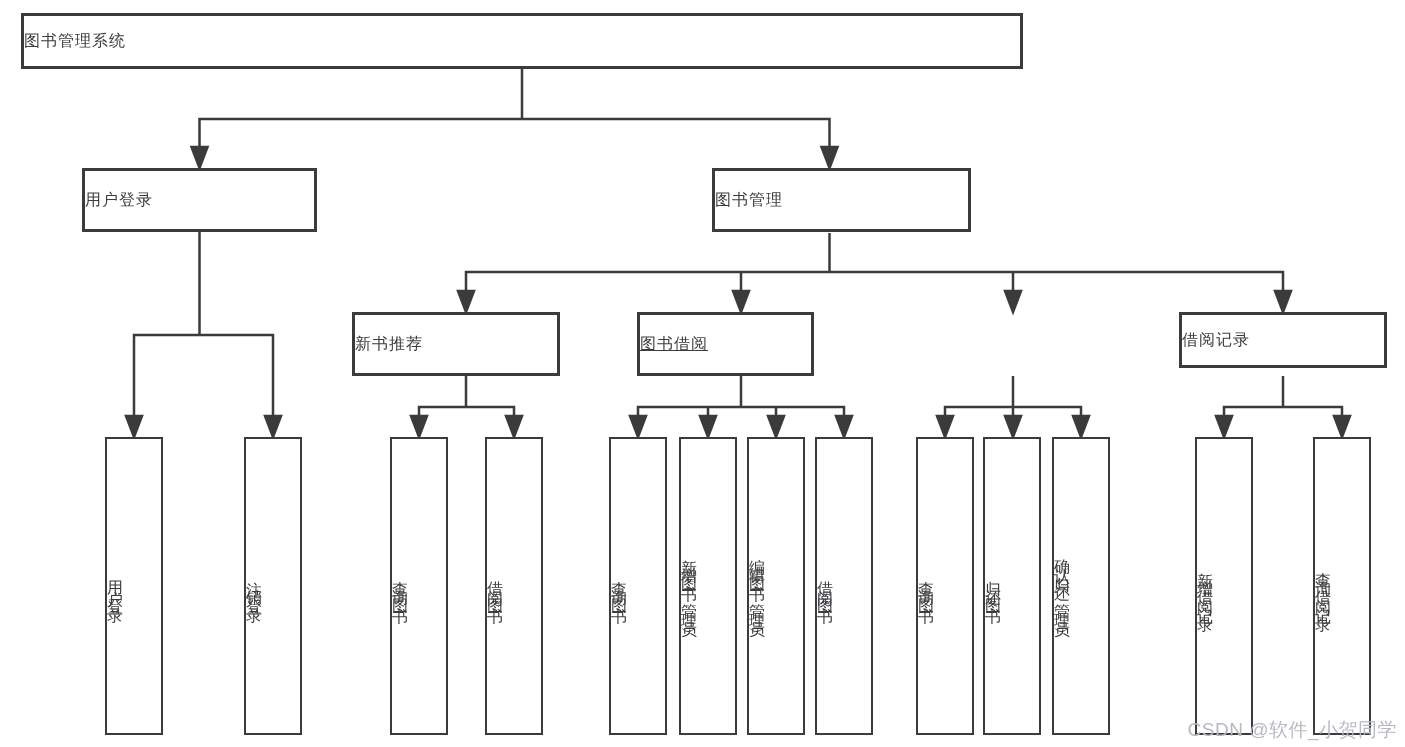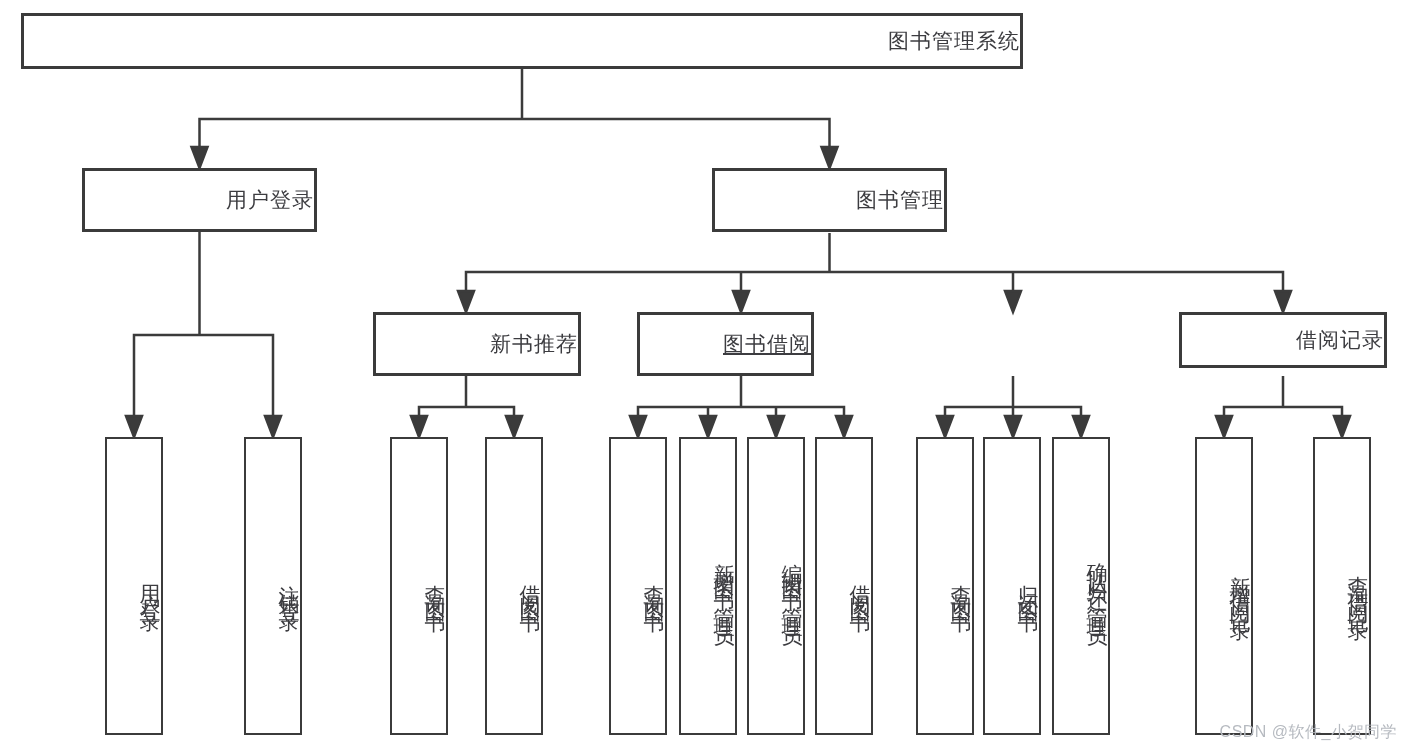--- a/index.html
+++ b/index.html
@@ -17,41 +17,41 @@
     width: 1405px; height: 747px;
     pointer-events: none;
   }
   .node {
     position: absolute;
     box-sizing: border-box;
     background: #ffffff;
     border: 3px solid #3b3b3b;
     display: flex;
     align-items: center;
-    justify-content: flex-end;
+    justify-content: flex-start;
     color: #3c3c40;
-    font-size: 21px;
+    font-size: 16px;
     letter-spacing: 1px;
     white-space: nowrap;
   }
   .leaf {
     border-width: 2.5px;
   }
   .leaf .vtext {
     writing-mode: vertical-rl;
     text-orientation: mixed;
     letter-spacing: 9px;
     line-height: 1;
     color: #3c3c40;
   }
   .watermark {
     position: absolute;
     right: 8px;
     bottom: 4px;
-    font-size: 16px;
+    font-size: 19px;
     color: #b6bac0;
     letter-spacing: 0.5px;
   }
 </style>
 </head>
 <body>
 
 <div class="canvas">
 
   <svg class="wires" viewBox="0 0 1405 747" xmlns="http://www.w3.org/2000/svg">
@@ -106,25 +106,25 @@
     </g>
   </svg>
 
   <div class="node" style="left:21px; top:13px; width:1002px; height:56px;">
     <span>图书管理系统</span>
   </div>
 
   <div class="node" style="left:82px; top:168px; width:235px; height:64px;">
     <span>用户登录</span>
   </div>
-  <div class="node" style="left:712px; top:168px; width:235px; height:64px;">
+  <div class="node" style="left:712px; top:168px; width:259px; height:64px;">
     <span>图书管理</span>
   </div>
 
-  <div class="node" style="left:373px; top:312px; width:208px; height:64px;">
+  <div class="node" style="left:352px; top:312px; width:208px; height:64px;">
     <span>新书推荐</span>
   </div>
   <div class="node" style="left:637px; top:312px; width:177px; height:64px;text-decoration:underline;">
     <span>图书借阅</span>
   </div>
   <div class="node" style="left:1179px; top:312px; width:208px; height:56px;">
     <span>借阅记录</span>
   </div>
 
   <div class="node leaf" style="left:105px; top:437px; width:58px; height:298px;">

